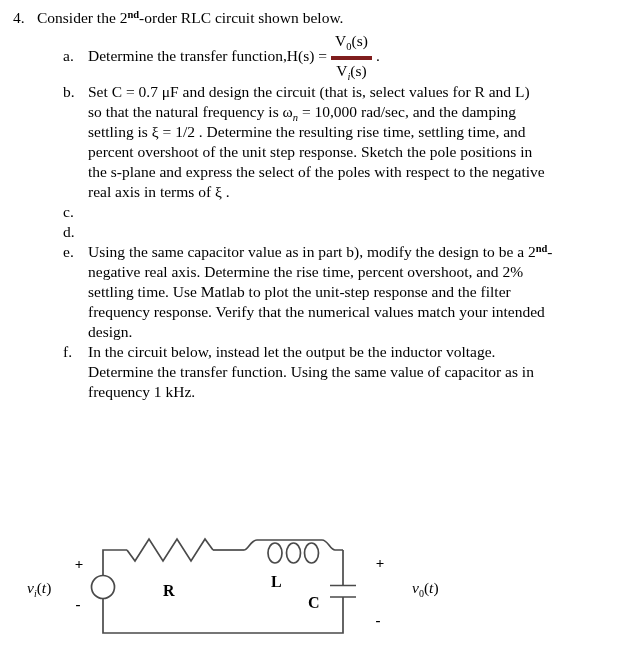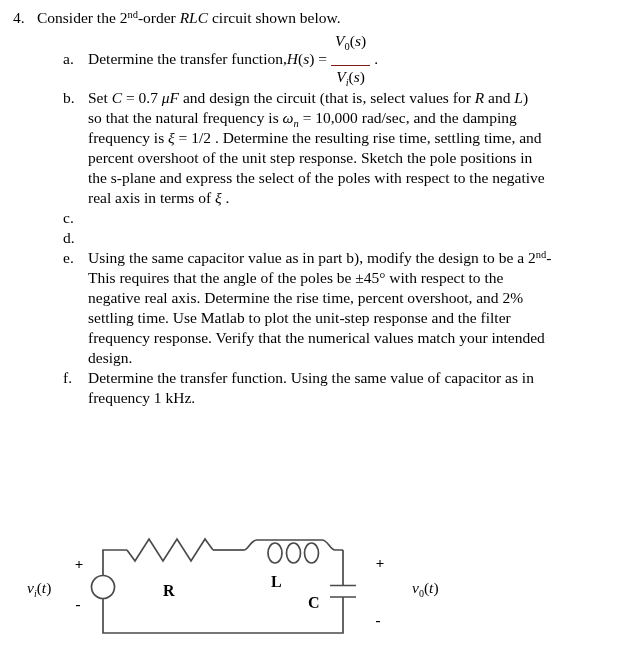--- a/index.html
+++ b/index.html
@@ -9,24 +9,24 @@
   .heading{display:flex;}
   .hnum{flex:0 0 24px;}
   .htitle{white-space:nowrap;}
   .part{display:flex;align-items:flex-start;}
   .part.acenter{align-items:center;margin:3px 0 2px;}
   .plabel{flex:0 0 25px;margin-left:50px;}
   .pbody{flex:0 0 auto;max-width:516px;}
   .tline{white-space:nowrap;}
   .tline.fline{display:flex;align-items:center;}
   .frac{display:inline-flex;flex-direction:column;align-items:center;margin:0 4px;line-height:19px;text-align:center;}
-  .num{border-bottom:1px solid #7f1d1d;padding:0 4px 15px;}
+  .num{border-bottom:4px solid #7f1d1d;padding:0 4px 6px;}
   .den{padding:1px 4px 0;}
-  .rs-i{font-style:italic;}
-  .rs-sup{font-size:10.5px;vertical-align:5px;line-height:0;}
+  .rs-i{}
+  .rs-sup{font-size:10.5px;vertical-align:5px;line-height:0;font-weight:bold;}
   .rs-sub{font-size:10.5px;vertical-align:-4px;line-height:0;}
   .rs-subi{font-size:10.5px;vertical-align:-4px;line-height:0;font-style:italic;}
   svg.circuit{position:absolute;left:0;top:500px;}
   svg text{font-family:"Liberation Serif",serif;font-size:15.5px;fill:#000;}
   .sv-b{font-weight:bold;font-size:16px;}
   .sv-sign{font-size:15px;font-weight:bold;}
 </style>
 </head>
 <body>
 
@@ -52,48 +52,48 @@
               </span>
               <span>.</span>
             </div>
           </div>
         </div>
         <div class="part">
           <div class="plabel">b.</div>
           <div class="pbody">
             <div class="tline"><span>Set </span><span class="rs-i">C</span><span> = 0.7  </span><span class="rs-i">μF</span><span>  and design the circuit (that is, select values for </span><span class="rs-i">R</span><span> and </span><span class="rs-i">L</span><span>)</span></div>
             <div class="tline"><span>so that the natural frequency is </span><span class="rs-i">ω</span><span class="rs-subi">n</span><span> = 10,000 rad/sec, and the damping</span></div>
-            <div class="tline"><span>frequency is </span><span class="rs-i">ξ</span><span> = 1/2 . Determine the resulting rise time, settling time, and</span></div>
+            <div class="tline"><span>settling is </span><span class="rs-i">ξ</span><span> = 1/2 . Determine the resulting rise time, settling time, and</span></div>
             <div class="tline"><span>percent overshoot of the unit step response. Sketch the pole positions in</span></div>
             <div class="tline"><span>the s-plane and express the select of the poles with respect to the negative</span></div>
             <div class="tline"><span>real axis in terms of </span><span class="rs-i">ξ</span><span> .</span></div>
           </div>
         </div>
         <div class="part">
           <div class="plabel">c.</div>
           <div class="pbody">
           </div>
         </div>
         <div class="part">
           <div class="plabel">d.</div>
         </div>
         <div class="part">
           <div class="plabel">e.</div>
           <div class="pbody">
             <div class="tline"><span>Using the same capacitor value as in part b), modify the design to be a 2</span><span class="rs-sup">nd</span><span>-</span></div>
-            <div class="tline"><span>This requires that the angle of the poles be ±45° with respect to the</span></div>
             <div class="tline"><span>negative real axis. Determine the rise time, percent overshoot, and 2%</span></div>
             <div class="tline"><span>settling time. Use Matlab to plot the unit-step response and the filter</span></div>
             <div class="tline"><span>frequency response. Verify that the numerical values match your intended</span></div>
             <div class="tline"><span>design.</span></div>
           </div>
         </div>
         <div class="part">
           <div class="plabel">f.</div>
           <div class="pbody">
+            <div class="tline"><span>In the circuit below, instead let the output be the inductor voltage.</span></div>
             <div class="tline"><span>Determine the transfer function. Using the same value of capacitor as in</span></div>
             <div class="tline"><span>frequency 1 kHz.</span></div>
           </div>
         </div>
       </div>
   </div>
 
   <svg class="circuit" width="617" height="152" viewBox="0 0 617 152" xmlns="http://www.w3.org/2000/svg">
     <g fill="none" stroke="#4a4a4a" stroke-width="1.7">
       <path d="M103,75.5 L103,50 L127,50"></path>

